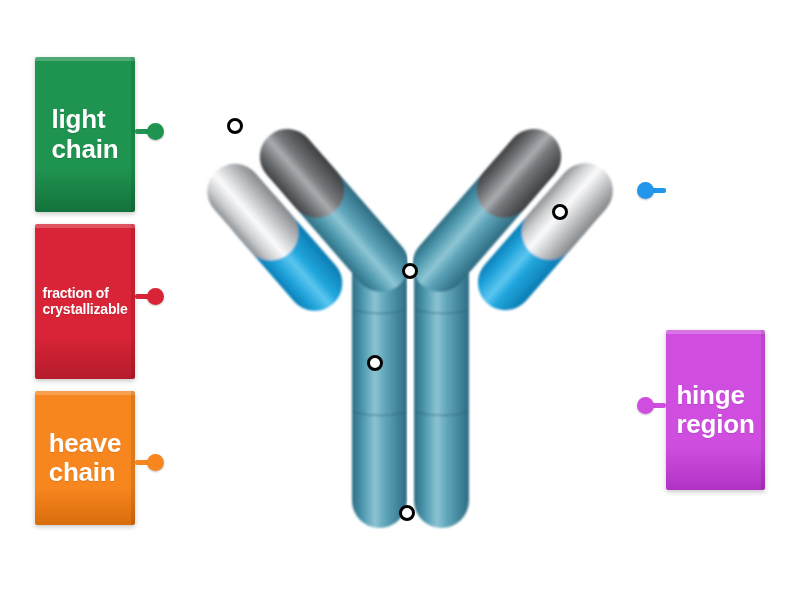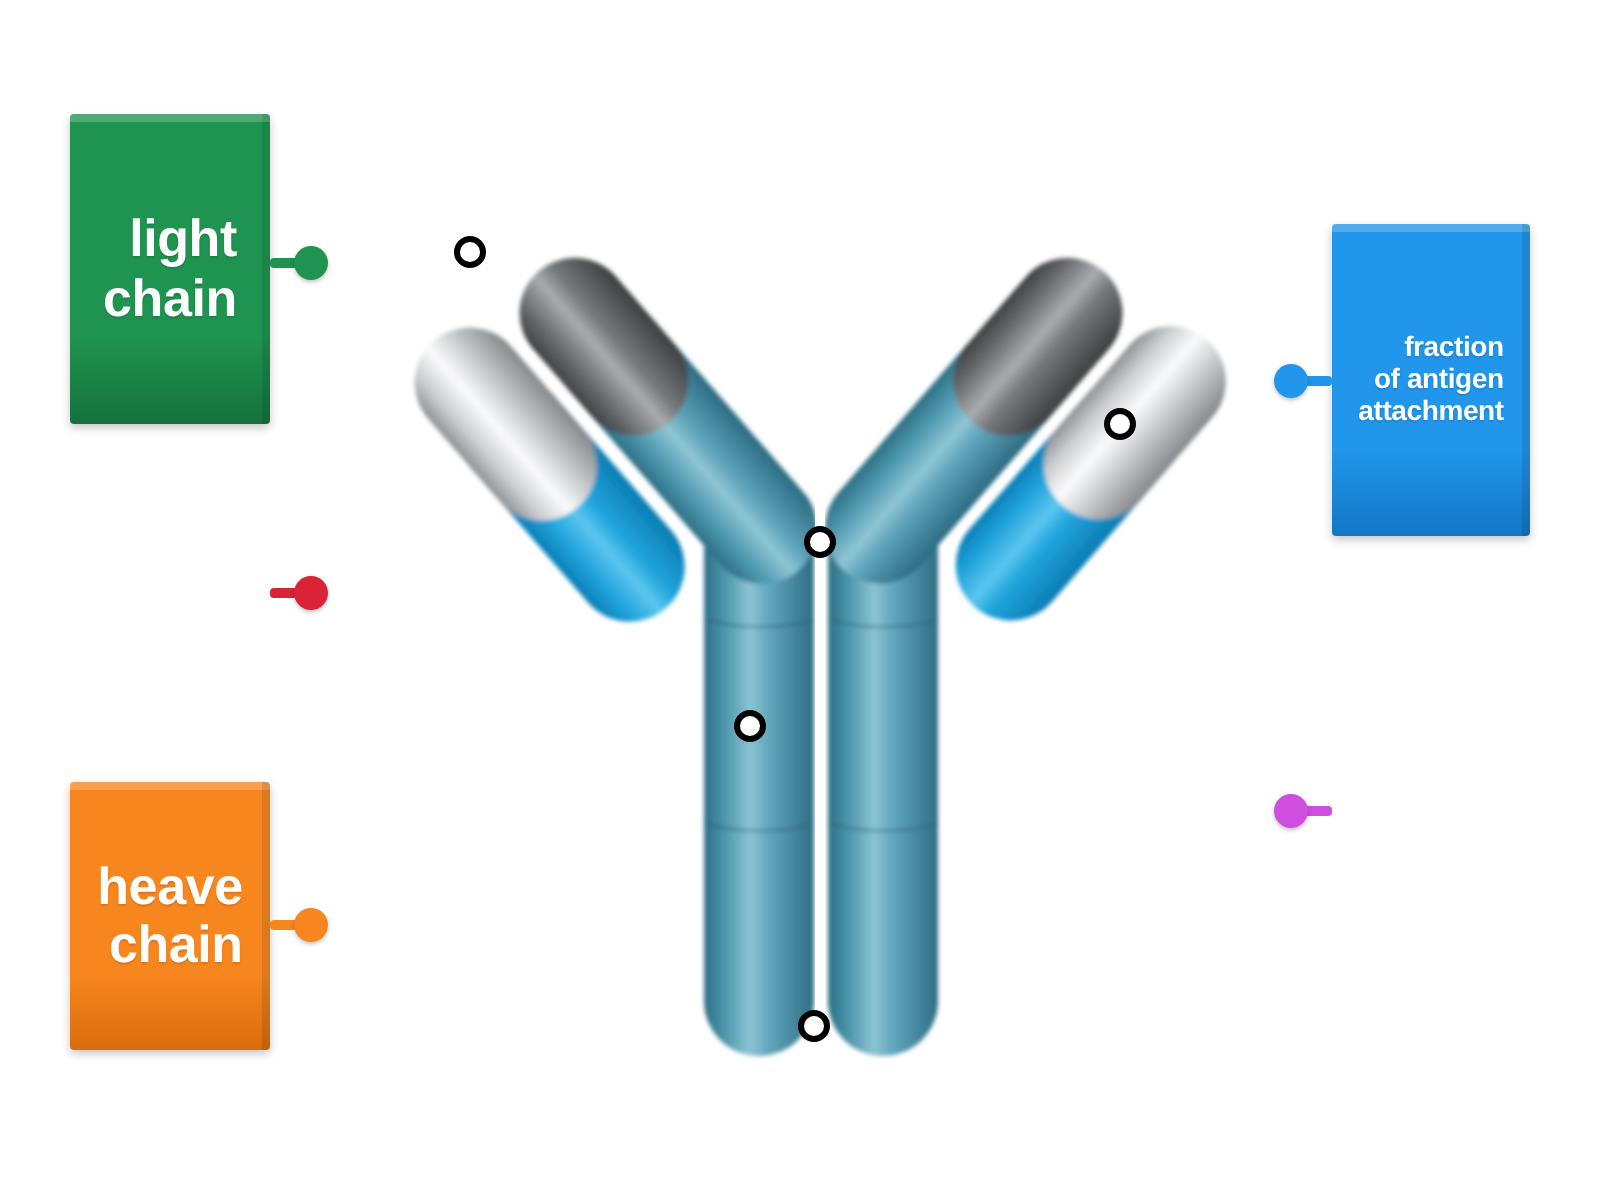--- a/index.html
+++ b/index.html
@@ -21,21 +21,21 @@
     background: #ffffff;
   }
 
   
   .label-box {
     position: absolute;
     box-sizing: border-box;
     display: flex;
     align-items: center;
     justify-content: center;
-    text-align: right;
+    text-align: left;
     color: #ffffff;
     border-radius: 2px;
     box-shadow: 0 2px 5px rgba(0,0,0,0.22);
     padding: 4px 6px;
     user-select: none;
   }
   .label-box .label-text {
     line-height: 1.12;
     letter-spacing: -0.2px;
     font-weight: bold;
@@ -218,42 +218,45 @@
 
   <div class="label-box big" style="left: 35px; top: 57px; width: 100px; height: 155px; background: linear-gradient(rgb(31, 147, 80) 0%, rgb(31, 147, 80) 72%, rgb(20, 114, 60) 100%);">
     <span class="label-text">light
 chain</span>
   </div>
   <div class="connector" style="top: 131px; left: 135px;">
     <span class="stub" style="left: 0px; width: 14px; background: rgb(31, 147, 80);"></span>
     <span class="dot" style="left: 12px; background: rgb(31, 147, 80);"></span>
   </div>
 
+  <div class="label-box small" style="left: 35px; top: 224px; width: 100px; height: 155px; background: linear-gradient(rgb(216, 36, 54) 0%, rgb(216, 36, 54) 72%, rgb(181, 28, 44) 100%);">
+    <span class="label-text">fraction of
+crystallizable</span>
+  </div>
   <div class="connector" style="top: 296px; left: 135px;">
     <span class="stub" style="left: 0px; width: 14px; background: rgb(216, 36, 54);"></span>
     <span class="dot" style="left: 12px; background: rgb(216, 36, 54);"></span>
   </div>
 
   <div class="label-box big" style="left: 35px; top: 391px; width: 100px; height: 134px; background: linear-gradient(rgb(247, 134, 31) 0%, rgb(247, 134, 31) 72%, rgb(217, 108, 12) 100%);">
     <span class="label-text">heave
 chain</span>
   </div>
   <div class="connector" style="top: 462px; left: 135px;">
     <span class="stub" style="left: 0px; width: 14px; background: rgb(247, 134, 31);"></span>
     <span class="dot" style="left: 12px; background: rgb(247, 134, 31);"></span>
   </div>
 
-  <div class="label-box small" style="left: 666px; top: 112px; width: 99px; height: 156px; background: linear-gradient(rgb(33, 150, 234) 0%, rgb(33, 150, 234) 72%, rgb(18, 119, 196) 100%);">
-    <span class="label-text">fraction
-of antigen
-attachment</span>
-  </div>
   <div class="connector" style="top: 190px; left: 637px;">
     <span class="stub" style="left: 15px; width: 14px; background: rgb(33, 150, 234);"></span>
     <span class="dot" style="left: 0px; background: rgb(33, 150, 234);"></span>
   </div>
 
+  <div class="label-box big" style="left: 666px; top: 330px; width: 99px; height: 160px; background: linear-gradient(rgb(207, 78, 224) 0%, rgb(207, 78, 224) 72%, rgb(176, 50, 196) 100%);">
+    <span class="label-text">hinge
+region</span>
+  </div>
   <div class="connector" style="top: 405px; left: 637px;">
     <span class="stub" style="left: 15px; width: 14px; background: rgb(207, 78, 224);"></span>
     <span class="dot" style="left: 0px; background: rgb(207, 78, 224);"></span>
   </div>
 
 </div>
 
 </body></html>

